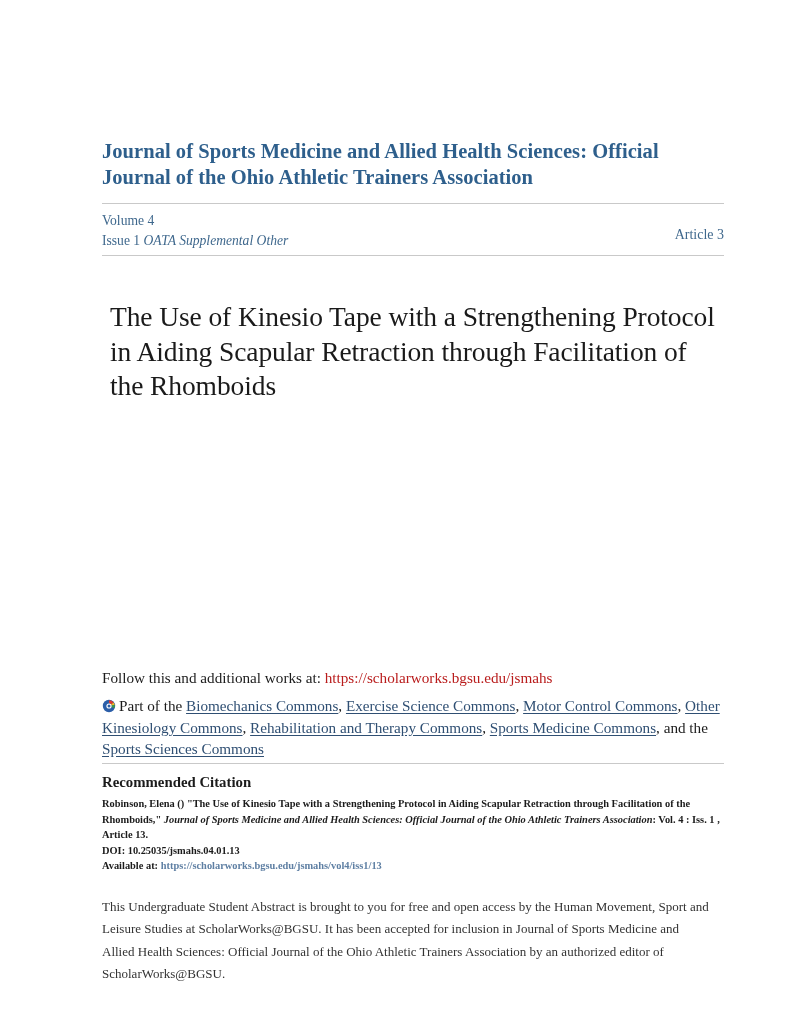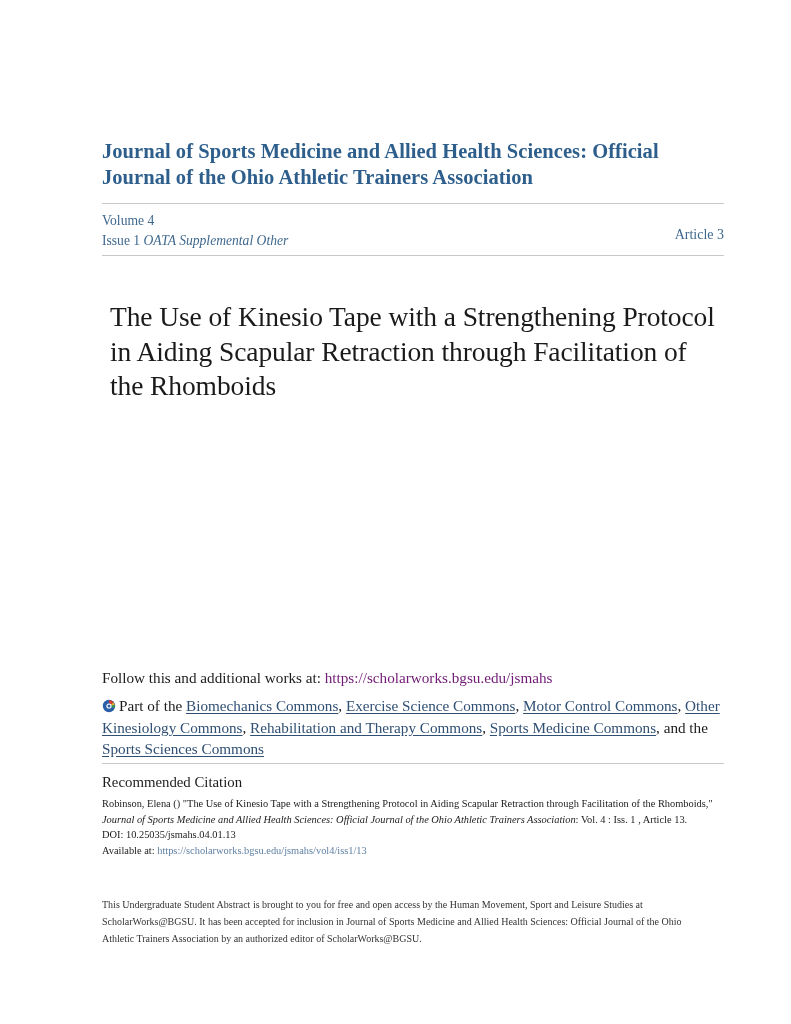--- a/index.html
+++ b/index.html
@@ -93,21 +93,21 @@
     left: 102px;
     top: 668px;
     width: 622px;
   }
   .follow-line {
     font-size: 15.2px;
     line-height: 1.33;
     color: #1b1b1b;
   }
   .follow-link {
-    color: #701a75;
+    color: #b91c1c;
     text-decoration: none;
   }
 
   .commons-line {
     font-size: 15.2px;
     line-height: 1.42;
     color: #1b1b1b;
     padding-top: 7px;
   }
   .commons-link {
@@ -124,20 +124,21 @@
     vertical-align: -2px;
     margin-right: 3px;
   }
 
   
   .citation-block {
     position: absolute;
     left: 102px;
     top: 763px;
     width: 622px;
+    font-weight: bold;
   }
   .citation-rule {
     height: 1px;
     background: #c9c9c9;
     width: 100%;
   }
   .citation-heading {
     font-size: 14.8px;
     padding-top: 10px;
     color: #1b1b1b;
@@ -153,21 +154,21 @@
     color: #5e7fa3;
     text-decoration: none;
   }
 
   
   .footer-note {
     position: absolute;
     left: 102px;
     top: 896px;
     width: 612px;
-    font-size: 10px;
+    font-size: 13px;
     line-height: 1.72;
     color: #333;
   }
 </style>
 </head>
 <body>
 
 <div class="page">
 
   <div class="content">

